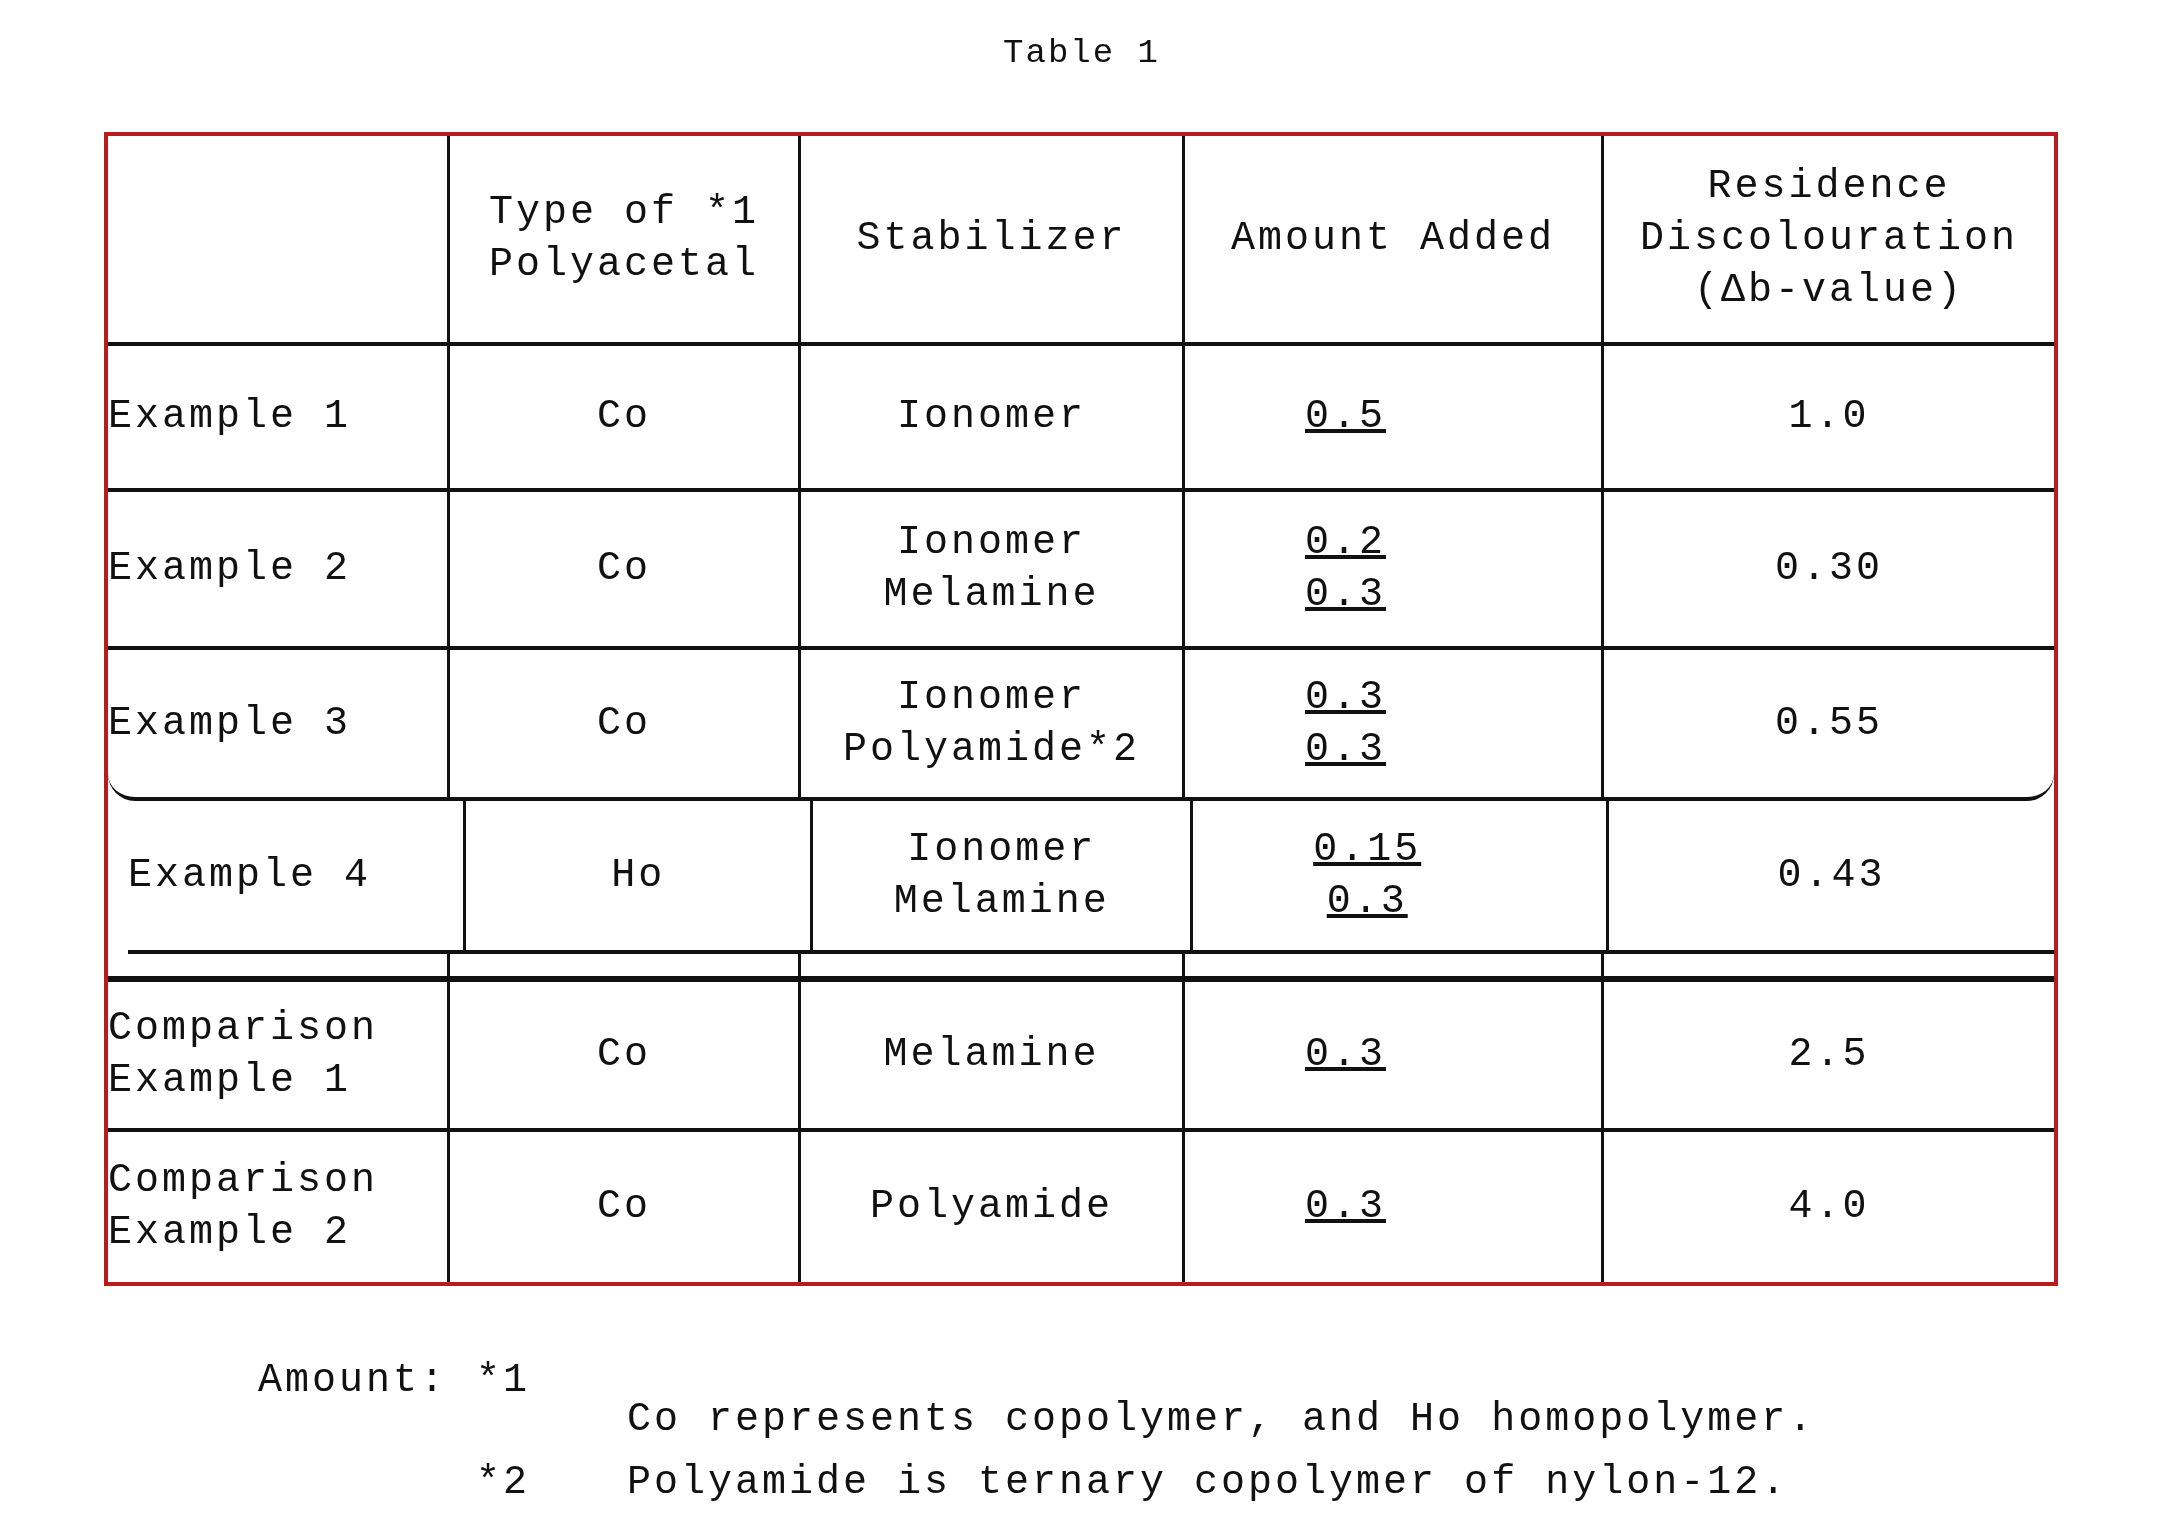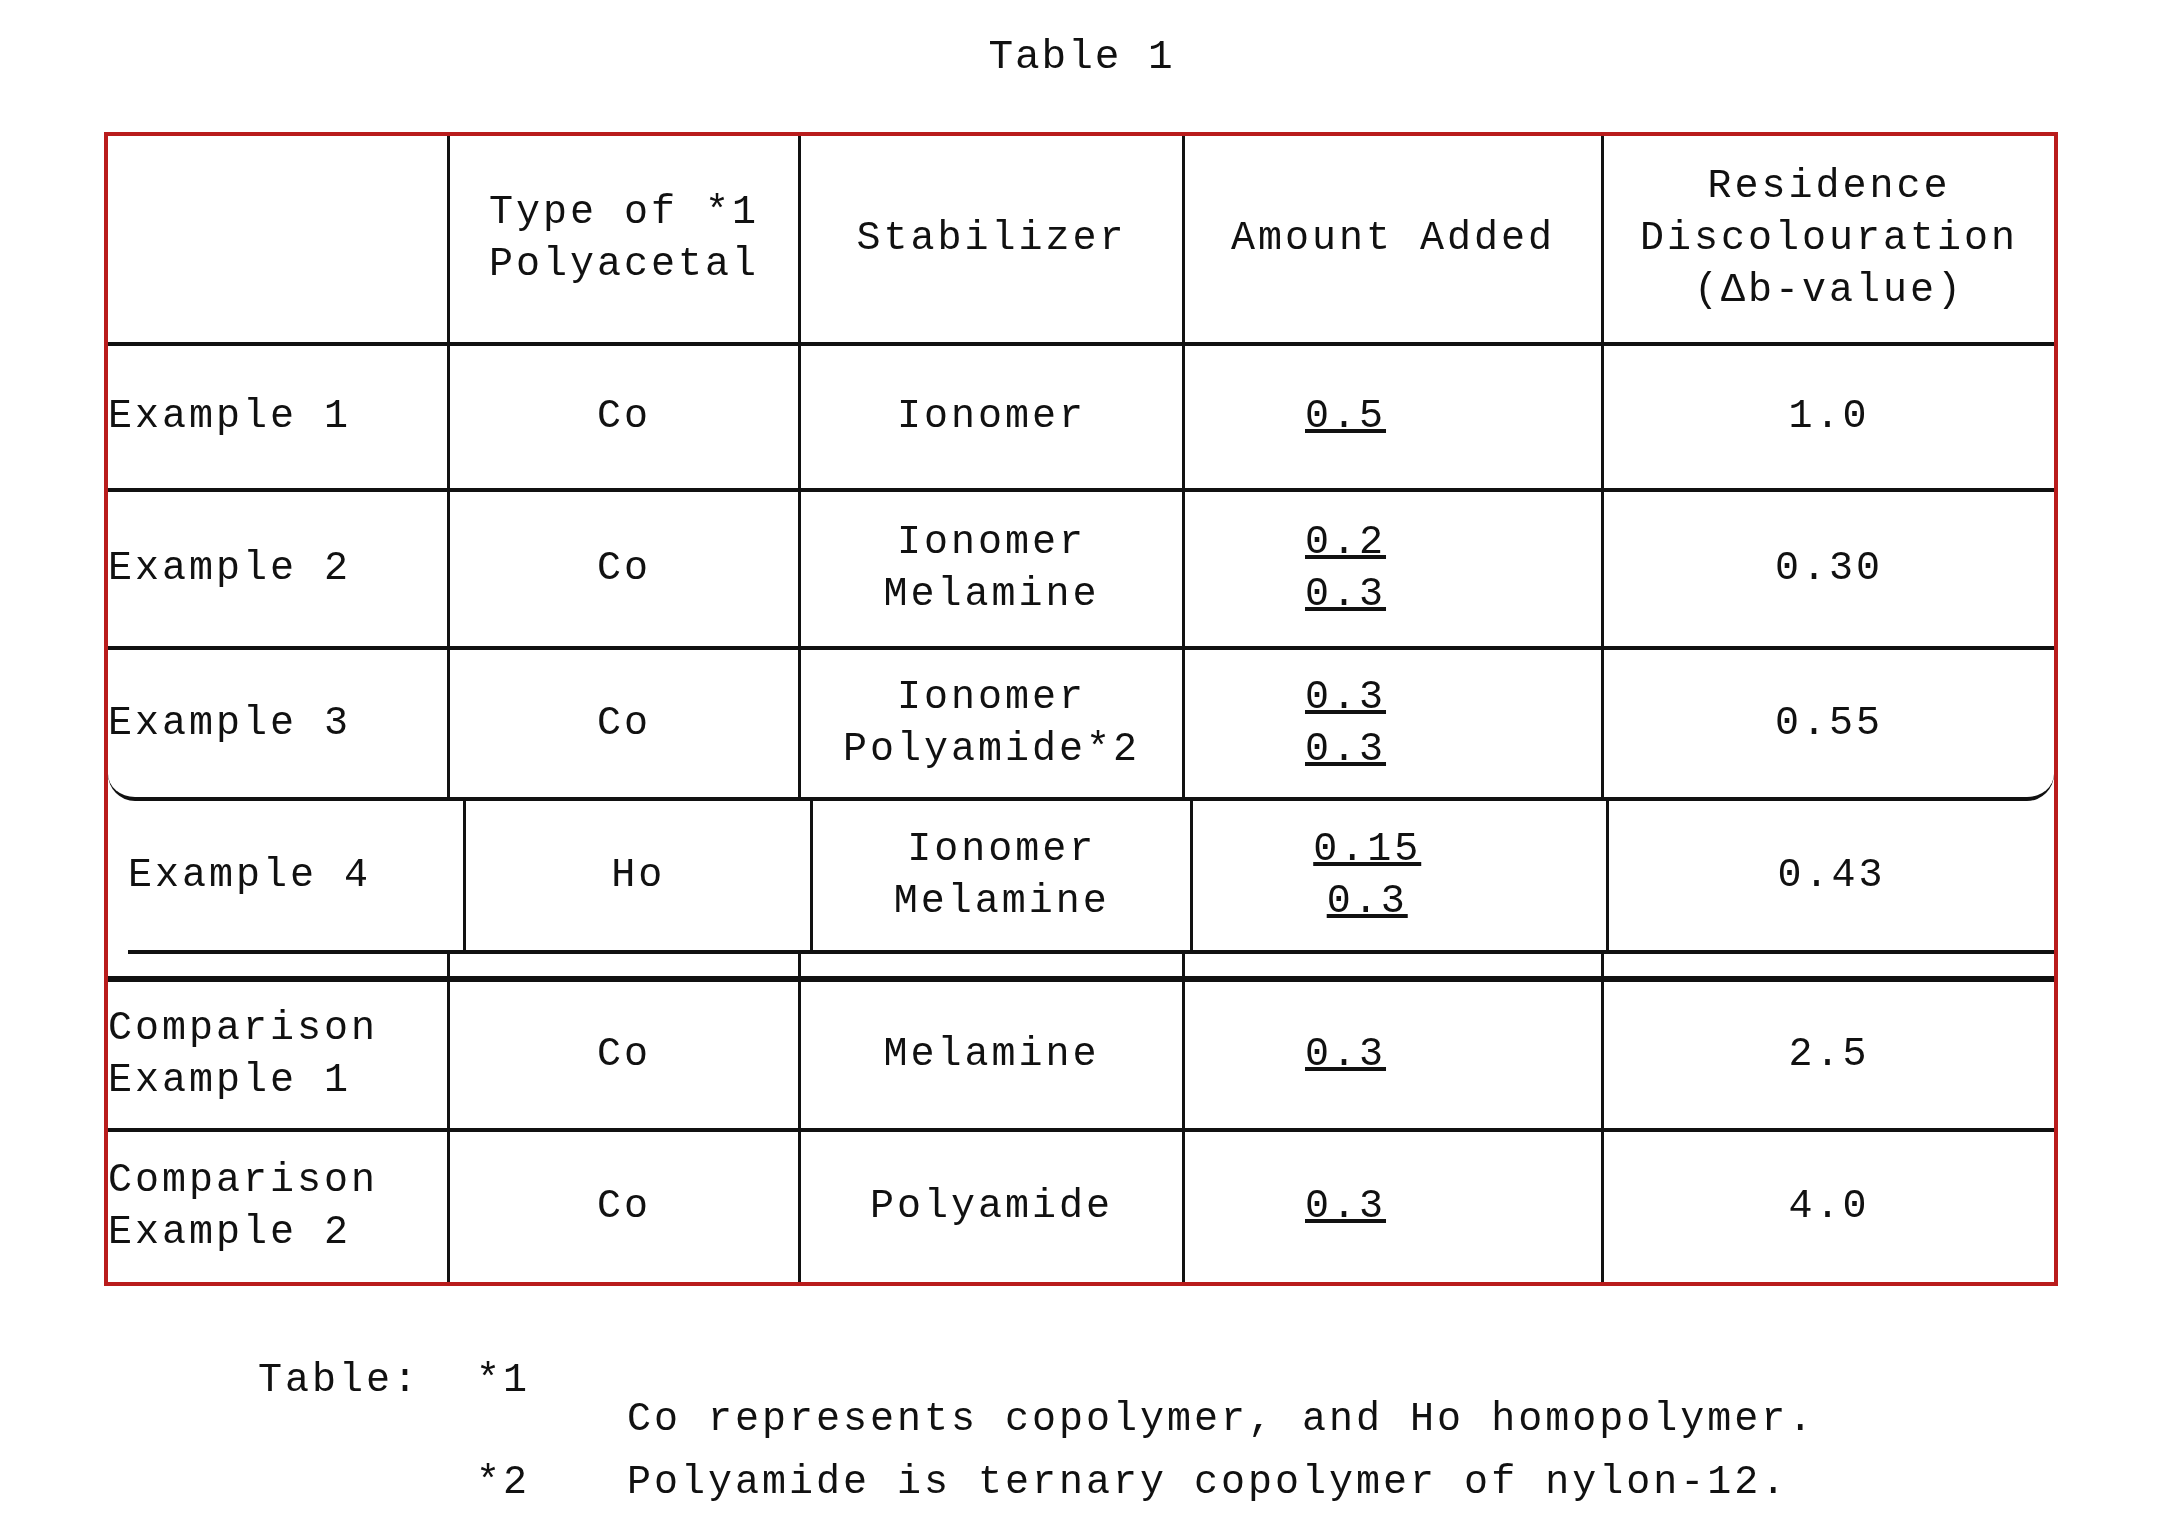--- a/index.html
+++ b/index.html
@@ -3,21 +3,21 @@
 <meta charset="utf-8">
 <style>
   html, body { margin: 0; padding: 0; background: #ffffff; }
   body {
     width: 2163px; height: 1539px; position: relative; overflow: hidden;
     font-family: "Liberation Mono", "DejaVu Sans Mono", monospace;
     color: #111111;
   }
   .title {
     position: absolute; left: 0; width: 2163px; top: 34px;
-    text-align: center; font-size: 41px; letter-spacing: 2px;
+    text-align: center; font-size: 34px; letter-spacing: 2px;
   }
   .tbl {
     position: absolute; left: 104px; top: 132px; width: 1954px;
     border: 4px solid #b91c1c; box-sizing: border-box;
   }
   .row { display: flex; border-bottom: 4px solid #111; box-sizing: border-box; }
   .row:last-child { border-bottom: none; }
   .cell {
     border-right: 3px solid #111; box-sizing: border-box;
     display: flex; flex-direction: column; justify-content: center; align-items: center;
@@ -120,17 +120,17 @@
   <div class="row r6">
     <div class="cell c0">Comparison
 Example 2</div>
     <div class="cell c1">Co</div>
     <div class="cell c2">Polyamide</div>
     <div class="cell c3 amt">0.3</div>
     <div class="cell c4">4.0</div>
   </div>
 </div>
 
-<div class="notes" style="left:258px; top:1358px;">Table:</div>
+<div class="notes" style="left:258px; top:1358px;">Amount:</div>
 <div class="notes" style="left:476px; top:1358px;">*1</div>
 <div class="notes" style="left:627px; top:1358px;margin-top:39px;">Co represents copolymer, and Ho homopolymer.</div>
 <div class="notes" style="left:476px; top:1460px;">*2</div>
 <div class="notes" style="left:627px; top:1460px;">Polyamide is ternary copolymer of nylon-12.</div>
 
 </body></html>

